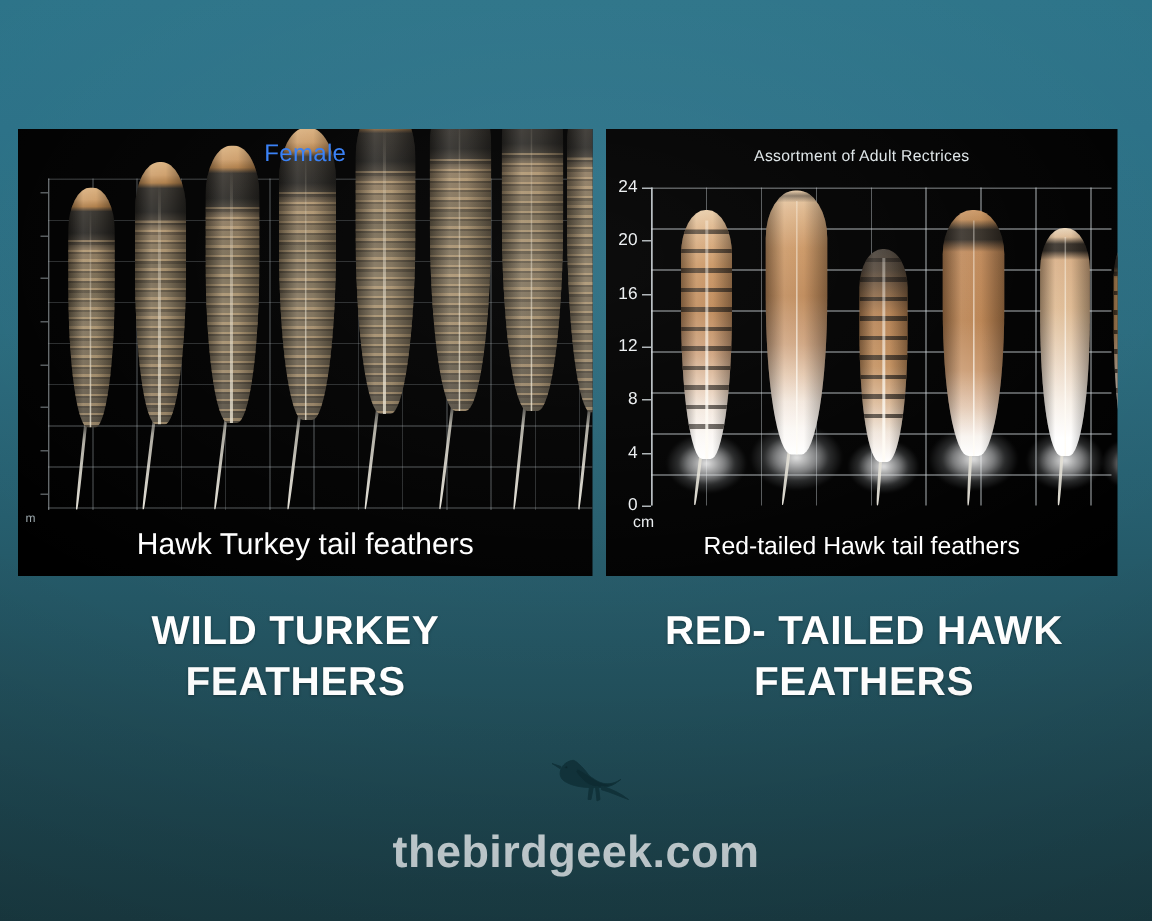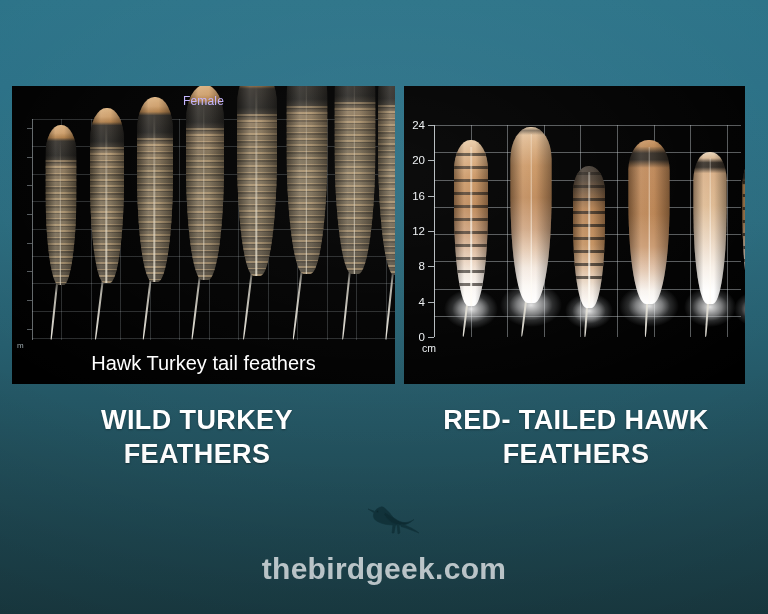--- a/index.html
+++ b/index.html
@@ -21,21 +21,21 @@
 
   
   .panel{position:absolute;background:#000;overflow:hidden;}
   #panel-turkey{left:12px;top:86px;width:383px;height:298px;}
   #panel-hawk{left:404px;top:86px;width:341px;height:298px;}
 
   .panel-title{
     position:absolute;left:0;right:0;text-align:center;color:#e9eef0;
     letter-spacing:.2px;z-index:6;
   }
-  #panel-turkey .panel-title{top:8px;font-size:12px;color:#c4b5fd;}
+  #panel-turkey .panel-title{top:8px;font-size:16px;color:#3b82f6;}
   #panel-hawk .panel-title{top:12px;font-size:10.5px;color:#dfe6e8;}
 
   .panel-caption{
     position:absolute;left:0;right:0;text-align:center;color:#fff;z-index:7;
   }
   #panel-turkey .panel-caption{bottom:9px;font-size:20px;}
   #panel-hawk .panel-caption{bottom:10px;font-size:16.5px;}
 
   
   .plot{position:absolute;}
@@ -238,20 +238,21 @@
             <div class="t-shade"></div>
         </div>
       </div>
     </div>
 
     <div class="tiny-unit" style="left:5px;bottom:34px;">m</div>
     <div class="panel-caption">Hawk Turkey tail feathers</div>
   </div>
 
   <div class="panel" id="panel-hawk">
+    <div class="panel-title">Assortment of Adult Rectrices</div>
 
     <div class="plot" id="hawk-plot">
       <div class="grid"></div>
       <div class="axis-line"></div>
 
       <div class="tick" style="top:0%"></div>
       <div class="tick" style="top:16.67%"></div>
       <div class="tick" style="top:33.33%"></div>
       <div class="tick" style="top:50%"></div>
       <div class="tick" style="top:66.67%"></div>
@@ -318,20 +319,21 @@
         <div class="h-down" style="width:48px;height:36px;bottom:10px;"></div>
 
         <div class="vane h-vane" style="width:31px;height:150px;top:0;background:linear-gradient(180deg,#f2ece2 0%,#ece3d5 5%,#2b241c 10%,#2b241c 14%,#c79256 19%,#c9945c 42%,#e3cbb2 62%,#f6f0e8 80%,#ffffff 95%);">
           <div class="h-bars" style="top:16%;bottom:12%;opacity:.9"></div>
           <div class="h-shade"></div>
         </div>
       </div>
     </div>
 
     <div class="unit-label" style="left:18px;bottom:30px;">cm</div>
+    <div class="panel-caption">Red-tailed Hawk tail feathers</div>
   </div>
 
   <div class="label-block" id="label-turkey">
     <div>WILD TURKEY</div>
     <div>FEATHERS</div>
   </div>
 
   <div class="label-block" id="label-hawk">
     <div>RED- TAILED HAWK</div>
     <div>FEATHERS</div>

